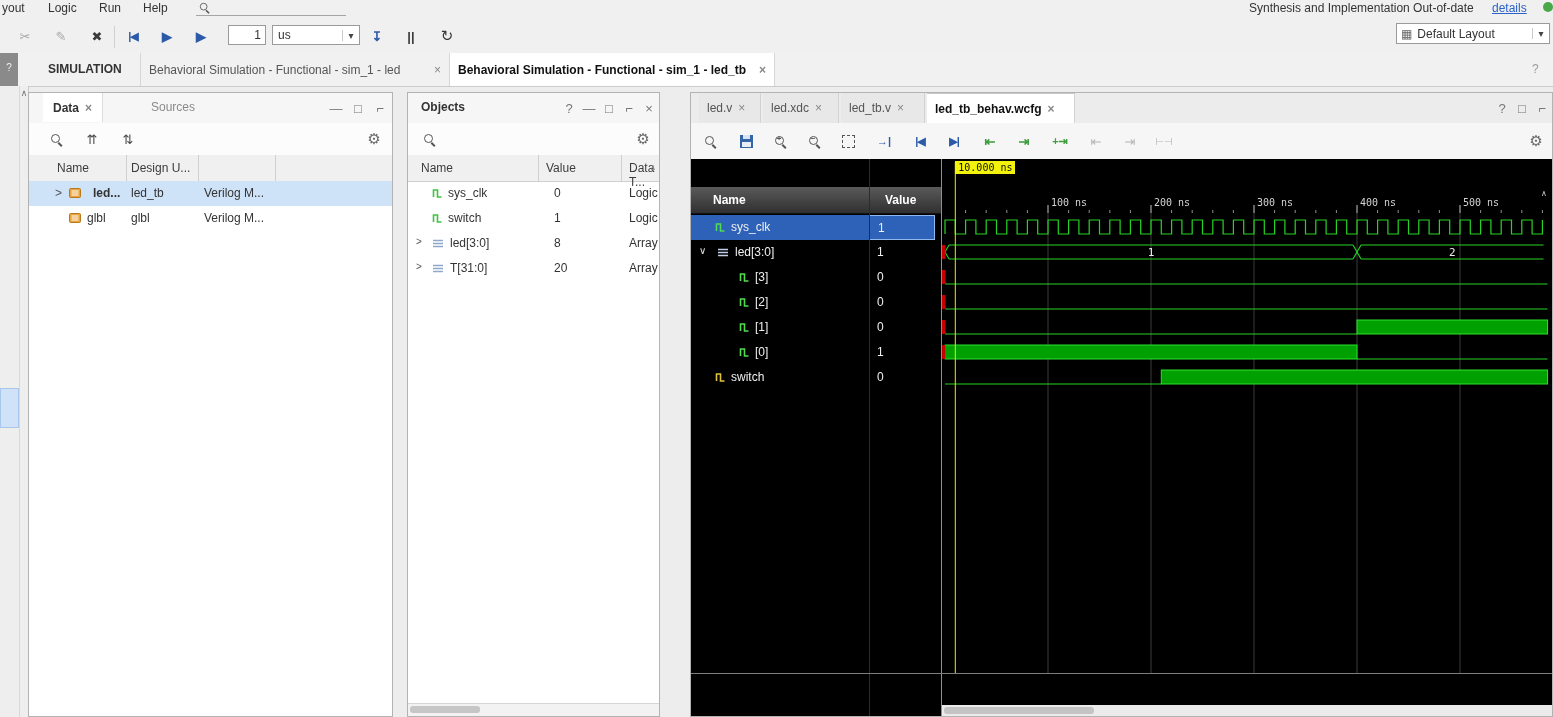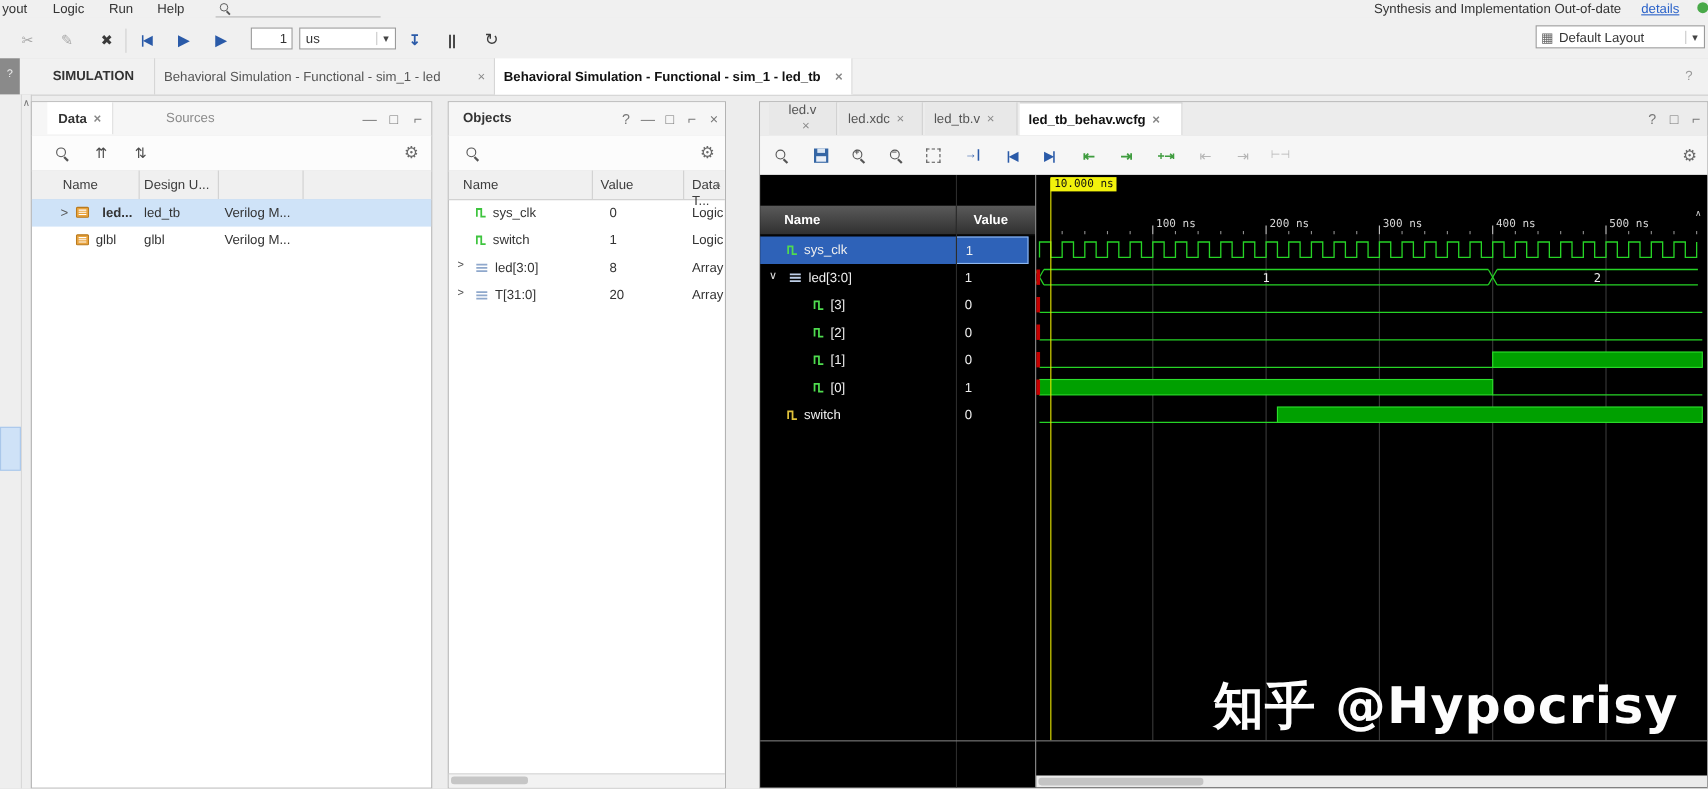--- a/index.html
+++ b/index.html
@@ -214,21 +214,21 @@
       <span style="left:221px;">Array</span>
     </div>
     <div class="abs" style="left:0;bottom:0;width:251px;height:12px;background:#f2f2f2;border-top:1px solid #d5d5d5;">
       <div class="abs" style="left:2px;top:2px;width:70px;height:7px;background:#c6c6c6;border-radius:3px;"></div>
     </div>
   </div>
 
   <div class="panel" style="left:690px;top:92px;width:863px;height:625px;background:#ececec;">
 
     <div class="abs" style="left:0;top:0;width:861px;height:30px;background:#ececec;border-bottom:1px solid #c8c8c8;">
-      <div class="wintab" style="left:8px;width:62px;flex-direction:column;">
+      <div class="wintab" style="left:8px;width:62px;">
         <span>led.v</span>
         <span class="tabx">×</span>
       </div>
       <div class="wintab" style="left:72px;width:76px;">
         <span>led.xdc</span>
         <span class="tabx">×</span>
       </div>
       <div class="wintab" style="left:150px;width:84px;">
         <span>led_tb.v</span>
         <span class="tabx">×</span>
@@ -421,17 +421,16 @@
 
       <div class="badge" style="left: 264.3px;">10.000 ns</div>
 
       <span class="abs" style="left:850px;top:30px;font-size:8px;color:#cfcfcf;">∧</span>
 
       <div class="abs" style="left:0;top:514px;width:861px;height:1px;background:#7d7d7d;"></div>
       <div class="abs" style="left:251px;top:546px;width:610px;height:11px;background:#ebebeb;">
         <div class="abs" style="left:2px;top:2px;width:150px;height:7px;background:#c4c4c4;border-radius:3px;"></div>
       </div>
 
-      <div class="watermark" style="left:250px;top:452px;width:585px;">知乎 @Hypocrisy</div>
     </div>
   </div>
 
 </div>
 
 </body></html>

